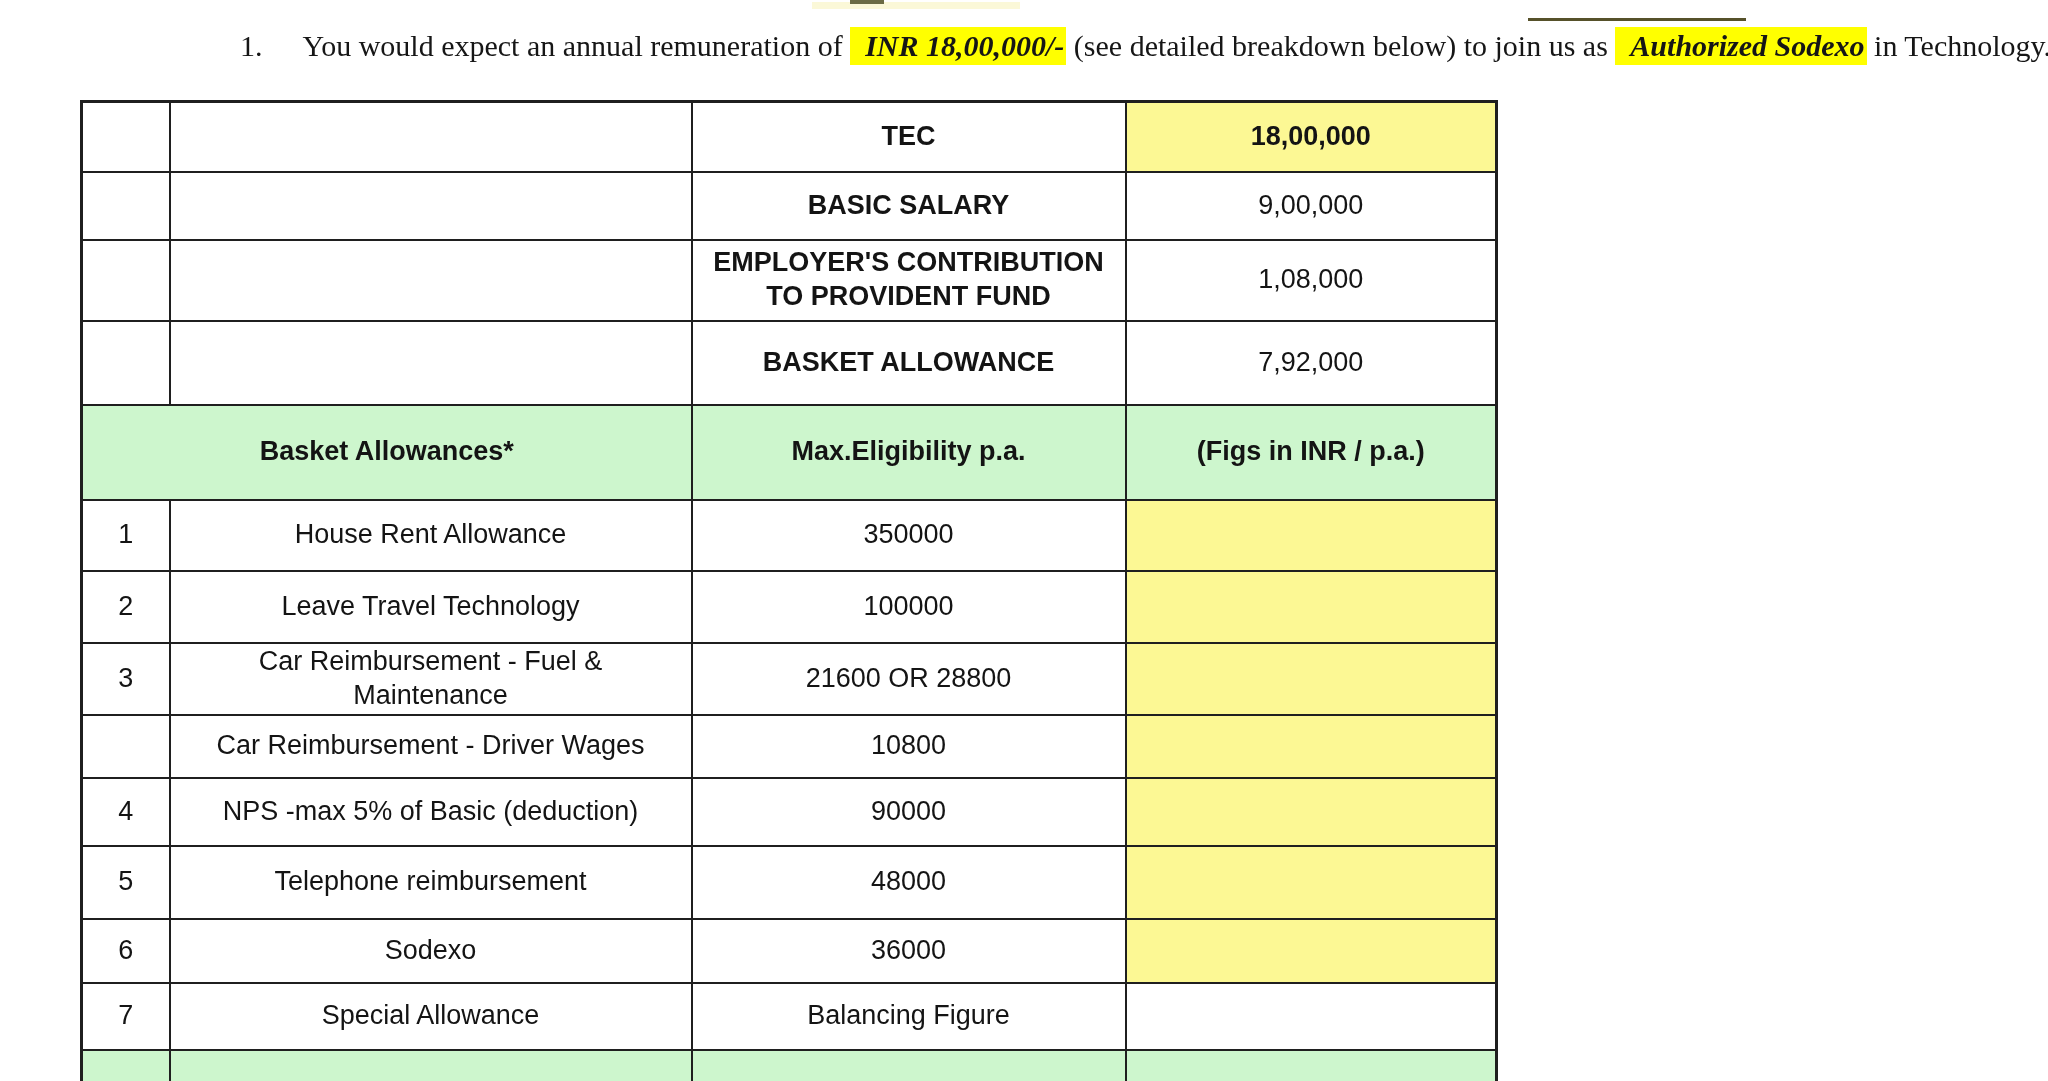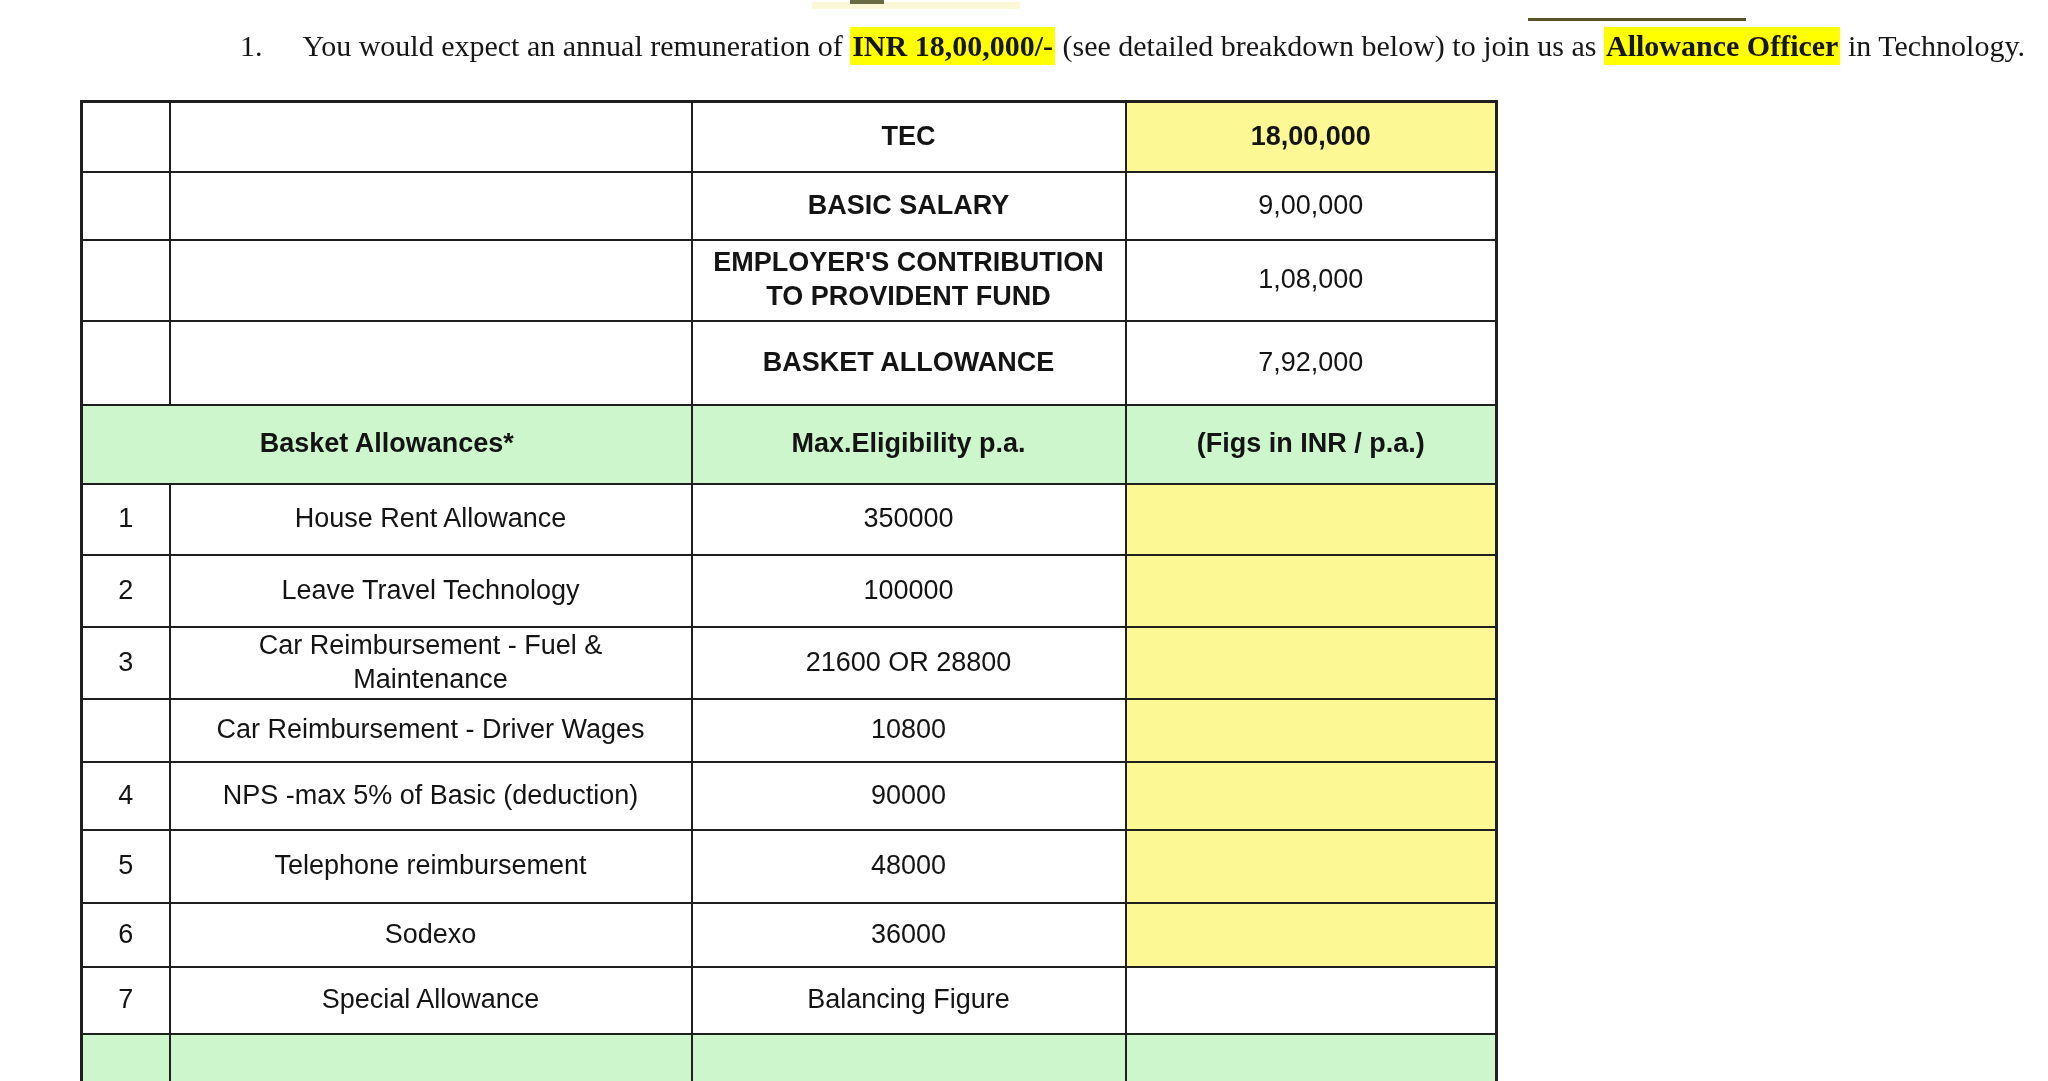--- a/index.html
+++ b/index.html
@@ -47,21 +47,22 @@
     white-space: nowrap;
     color: #161616;
   }
   .intro .num {
     display: inline-block;
     margin-right: 40px;
   }
   .hl {
     background: var(--highlight, #ffff00);
     font-weight: bold;
-    padding: 2px 2px 3px 2px;
+    padding: 2px 2px 3px 15px;
+    font-style: italic;
   }
 
   
   table.salary {
     position: absolute;
     left: 80px;
     top: 100px;
     border-collapse: collapse;
     table-layout: fixed;
     border: 3px solid var(--border, #1f1f1f);
@@ -80,21 +81,21 @@
   td.bg-green  { background: var(--cell-green, #cdf8cd); }
 </style>
 </head>
 <body>
 
 <div class="frag-smear"></div>
 <div class="frag-dark"></div>
 <div class="frag-strip"></div>
 
 <div class="intro">
-  <span class="num">1.</span><span>You would expect an annual remuneration of </span><span class="hl">INR 18,00,000/-</span><span> (see detailed breakdown below) to join us as </span><span class="hl">Allowance Officer</span><span> in Technology.</span>
+  <span class="num">1.</span><span>You would expect an annual remuneration of </span><span class="hl">INR 18,00,000/-</span><span> (see detailed breakdown below) to join us as </span><span class="hl">Authorized Sodexo</span><span> in Technology.</span>
 </div>
 
 <table class="salary">
   <colgroup>
     <col style="width:88px">
     <col style="width:522px">
     <col style="width:434px">
     <col style="width:371px">
   </colgroup>
 
@@ -120,21 +121,21 @@
     <td>1,08,000</td>
   </tr>
 
   <tr style="height:84px">
     <td></td>
     <td></td>
     <td class="bold">BASKET ALLOWANCE</td>
     <td>7,92,000</td>
   </tr>
 
-  <tr style="height:79px">
+  <tr style="height:95px">
     <td colspan="2" class="bold bg-green">Basket Allowances*</td>
     <td class="bold bg-green">Max.Eligibility p.a.</td>
     <td class="bold bg-green">(Figs in INR / p.a.)</td>
   </tr>
 
   <tr style="height:71px">
     <td>1</td>
     <td>House Rent Allowance</td>
     <td>350000</td>
     <td class="bg-yellow"></td>

